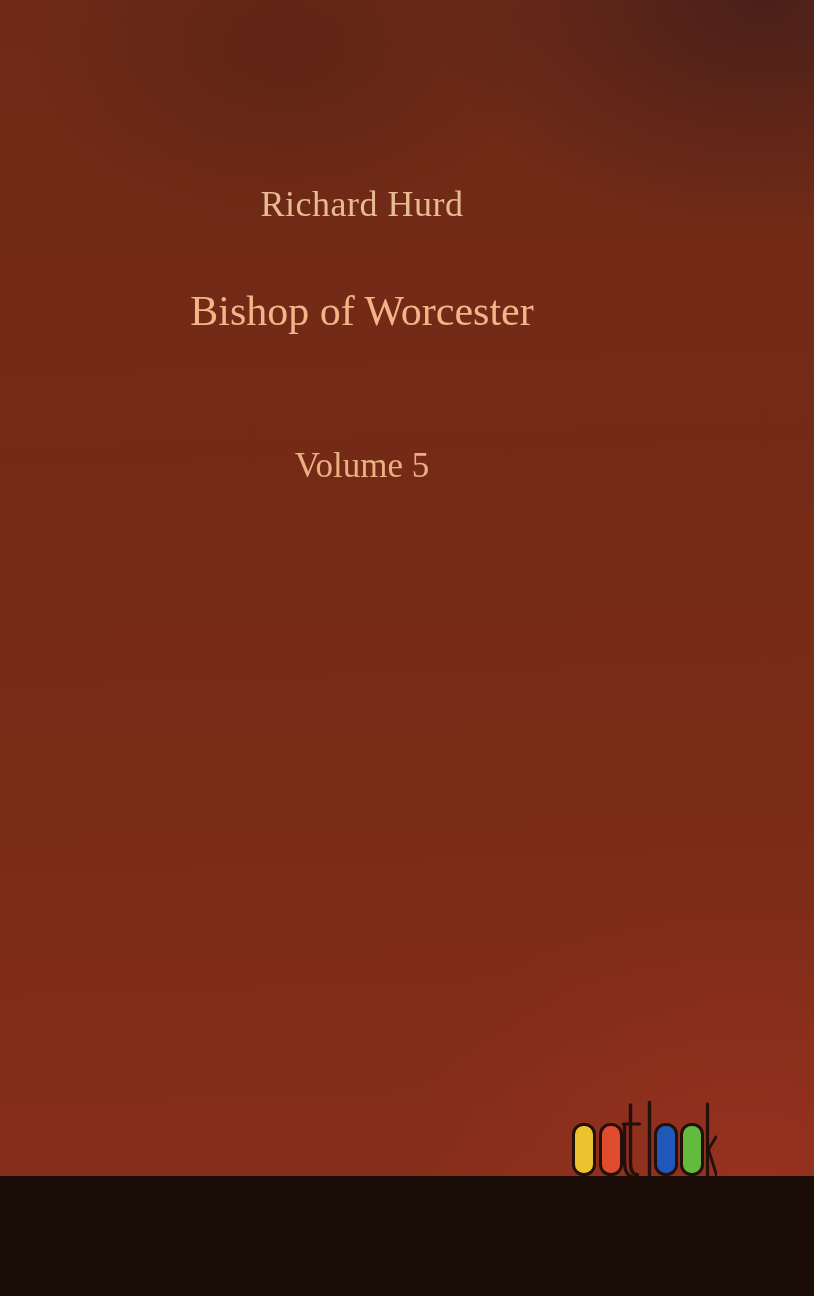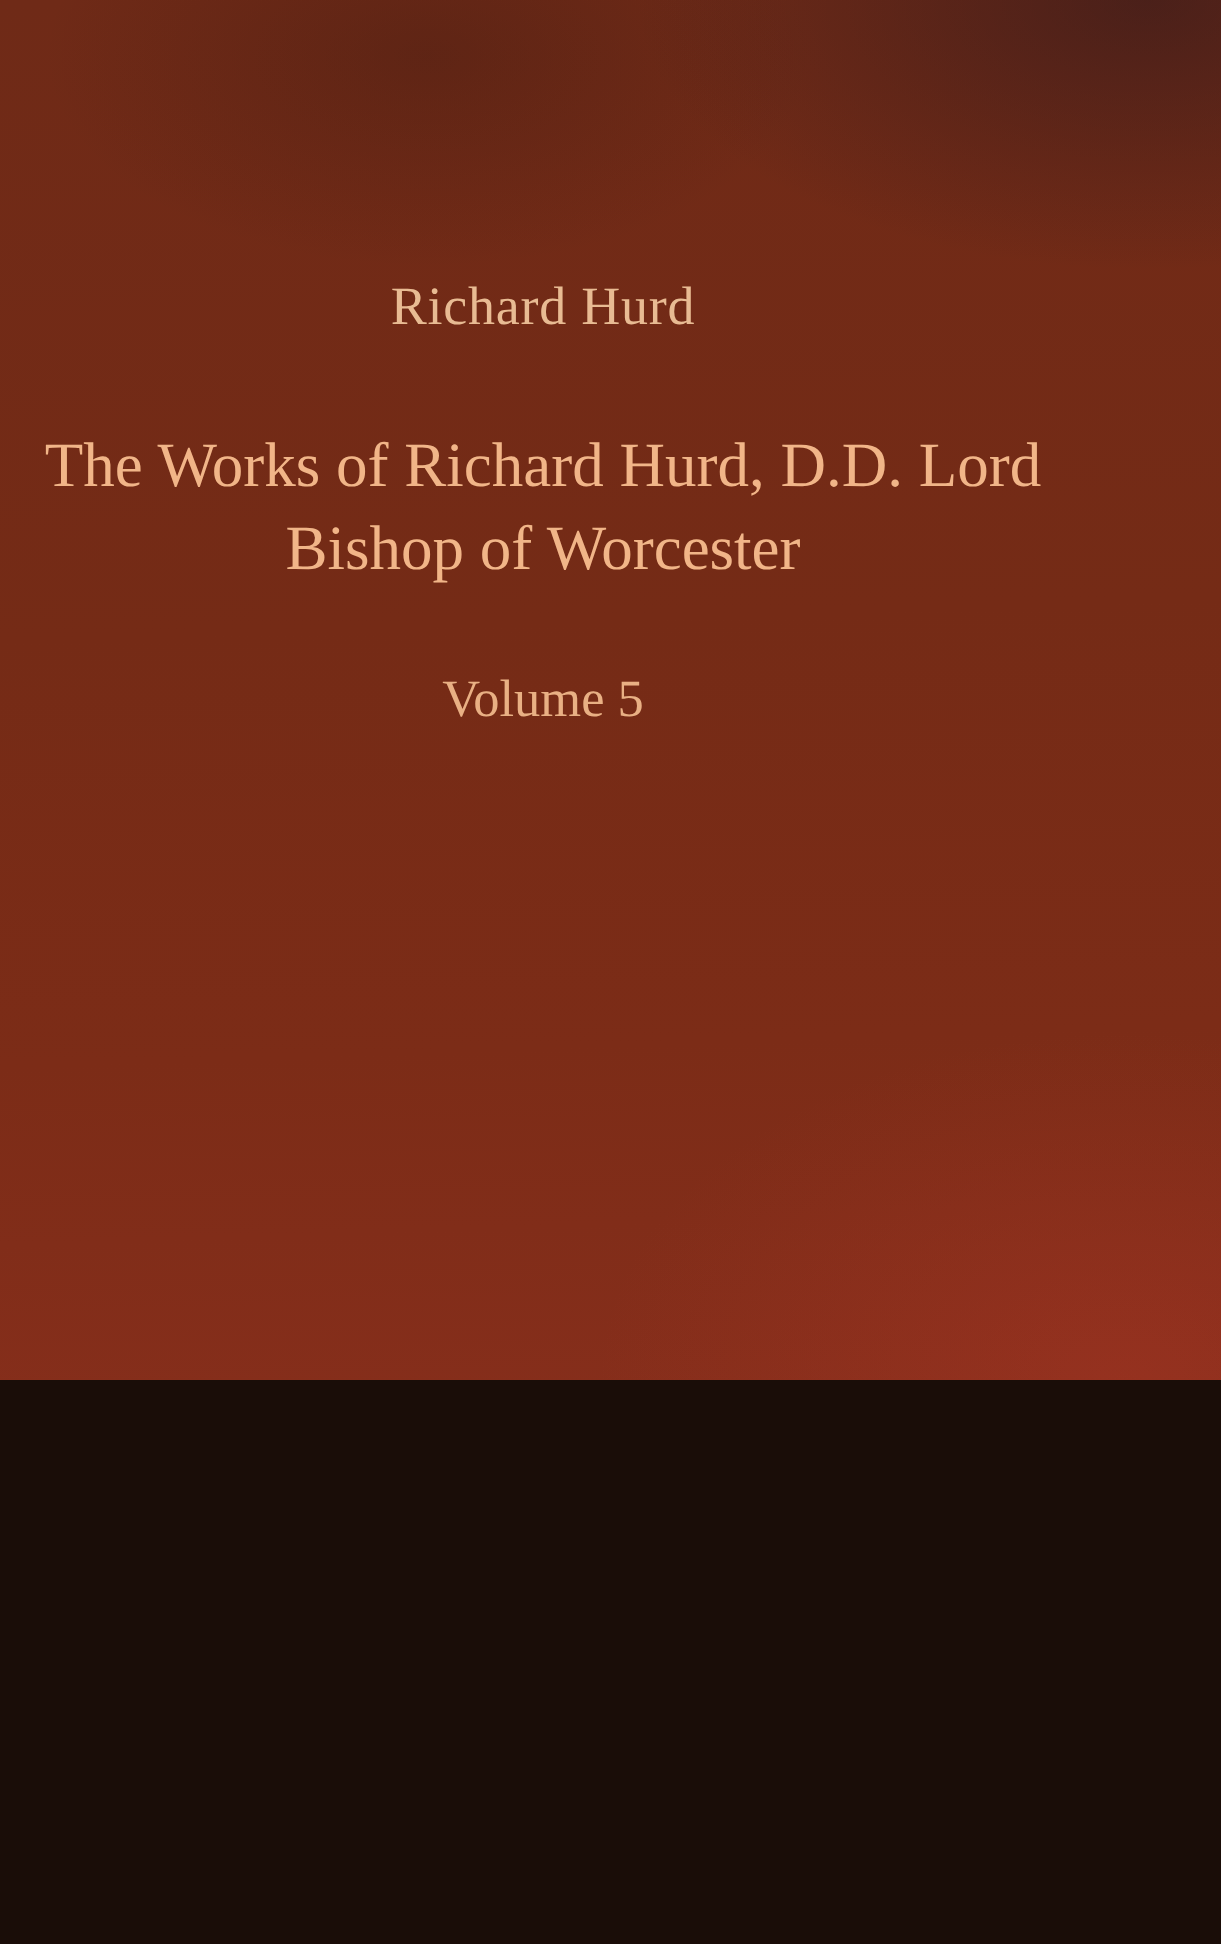--- a/index.html
+++ b/index.html
@@ -3,21 +3,21 @@
 <meta charset="utf-8">
 <style>
   html, body {
     margin: 0;
     padding: 0;
     background: #1a0d08;
   }
   .cover {
     position: relative;
     width: 814px;
-    height: 920px;
+    height: 1176px;
     overflow: hidden;
     font-family: "Liberation Serif", "DejaVu Serif", serif;
     background:
       radial-gradient(ellipse 60% 28% at 94% 0%, rgba(38,22,28,0.50), rgba(38,22,28,0) 70%),
       radial-gradient(ellipse 45% 22% at 35% 4%, rgba(45,20,14,0.25), rgba(45,20,14,0) 70%),
       radial-gradient(ellipse 60% 35% at 92% 100%, rgba(182,56,40,0.32), rgba(182,56,40,0) 72%),
       linear-gradient(178deg, #6f2a17 0%, #752b16 45%, #7c2c17 75%, #862e1b 100%);
   }
   .text-block {
     position: absolute;
@@ -71,21 +71,20 @@
 </style>
 </head>
 <body>
 
 <div class="cover">
 
   <div class="text-block">
     <div class="author">Richard Hurd</div>
 
     <h1 class="title">
-      <span class="line">The Works of Richard Hurd, D.D. Lord</span>
       <span class="line">Bishop of Worcester</span>
     </h1>
 
     <div class="volume">Volume 5</div>
   </div>
 
   <svg class="logo" viewBox="0 0 146 78" xmlns="http://www.w3.org/2000/svg">
 
     <rect x="2.5" y="23.5" width="21" height="50" rx="10" stroke="#23100a" stroke-width="3" fill="#ecc32e"></rect>
 

